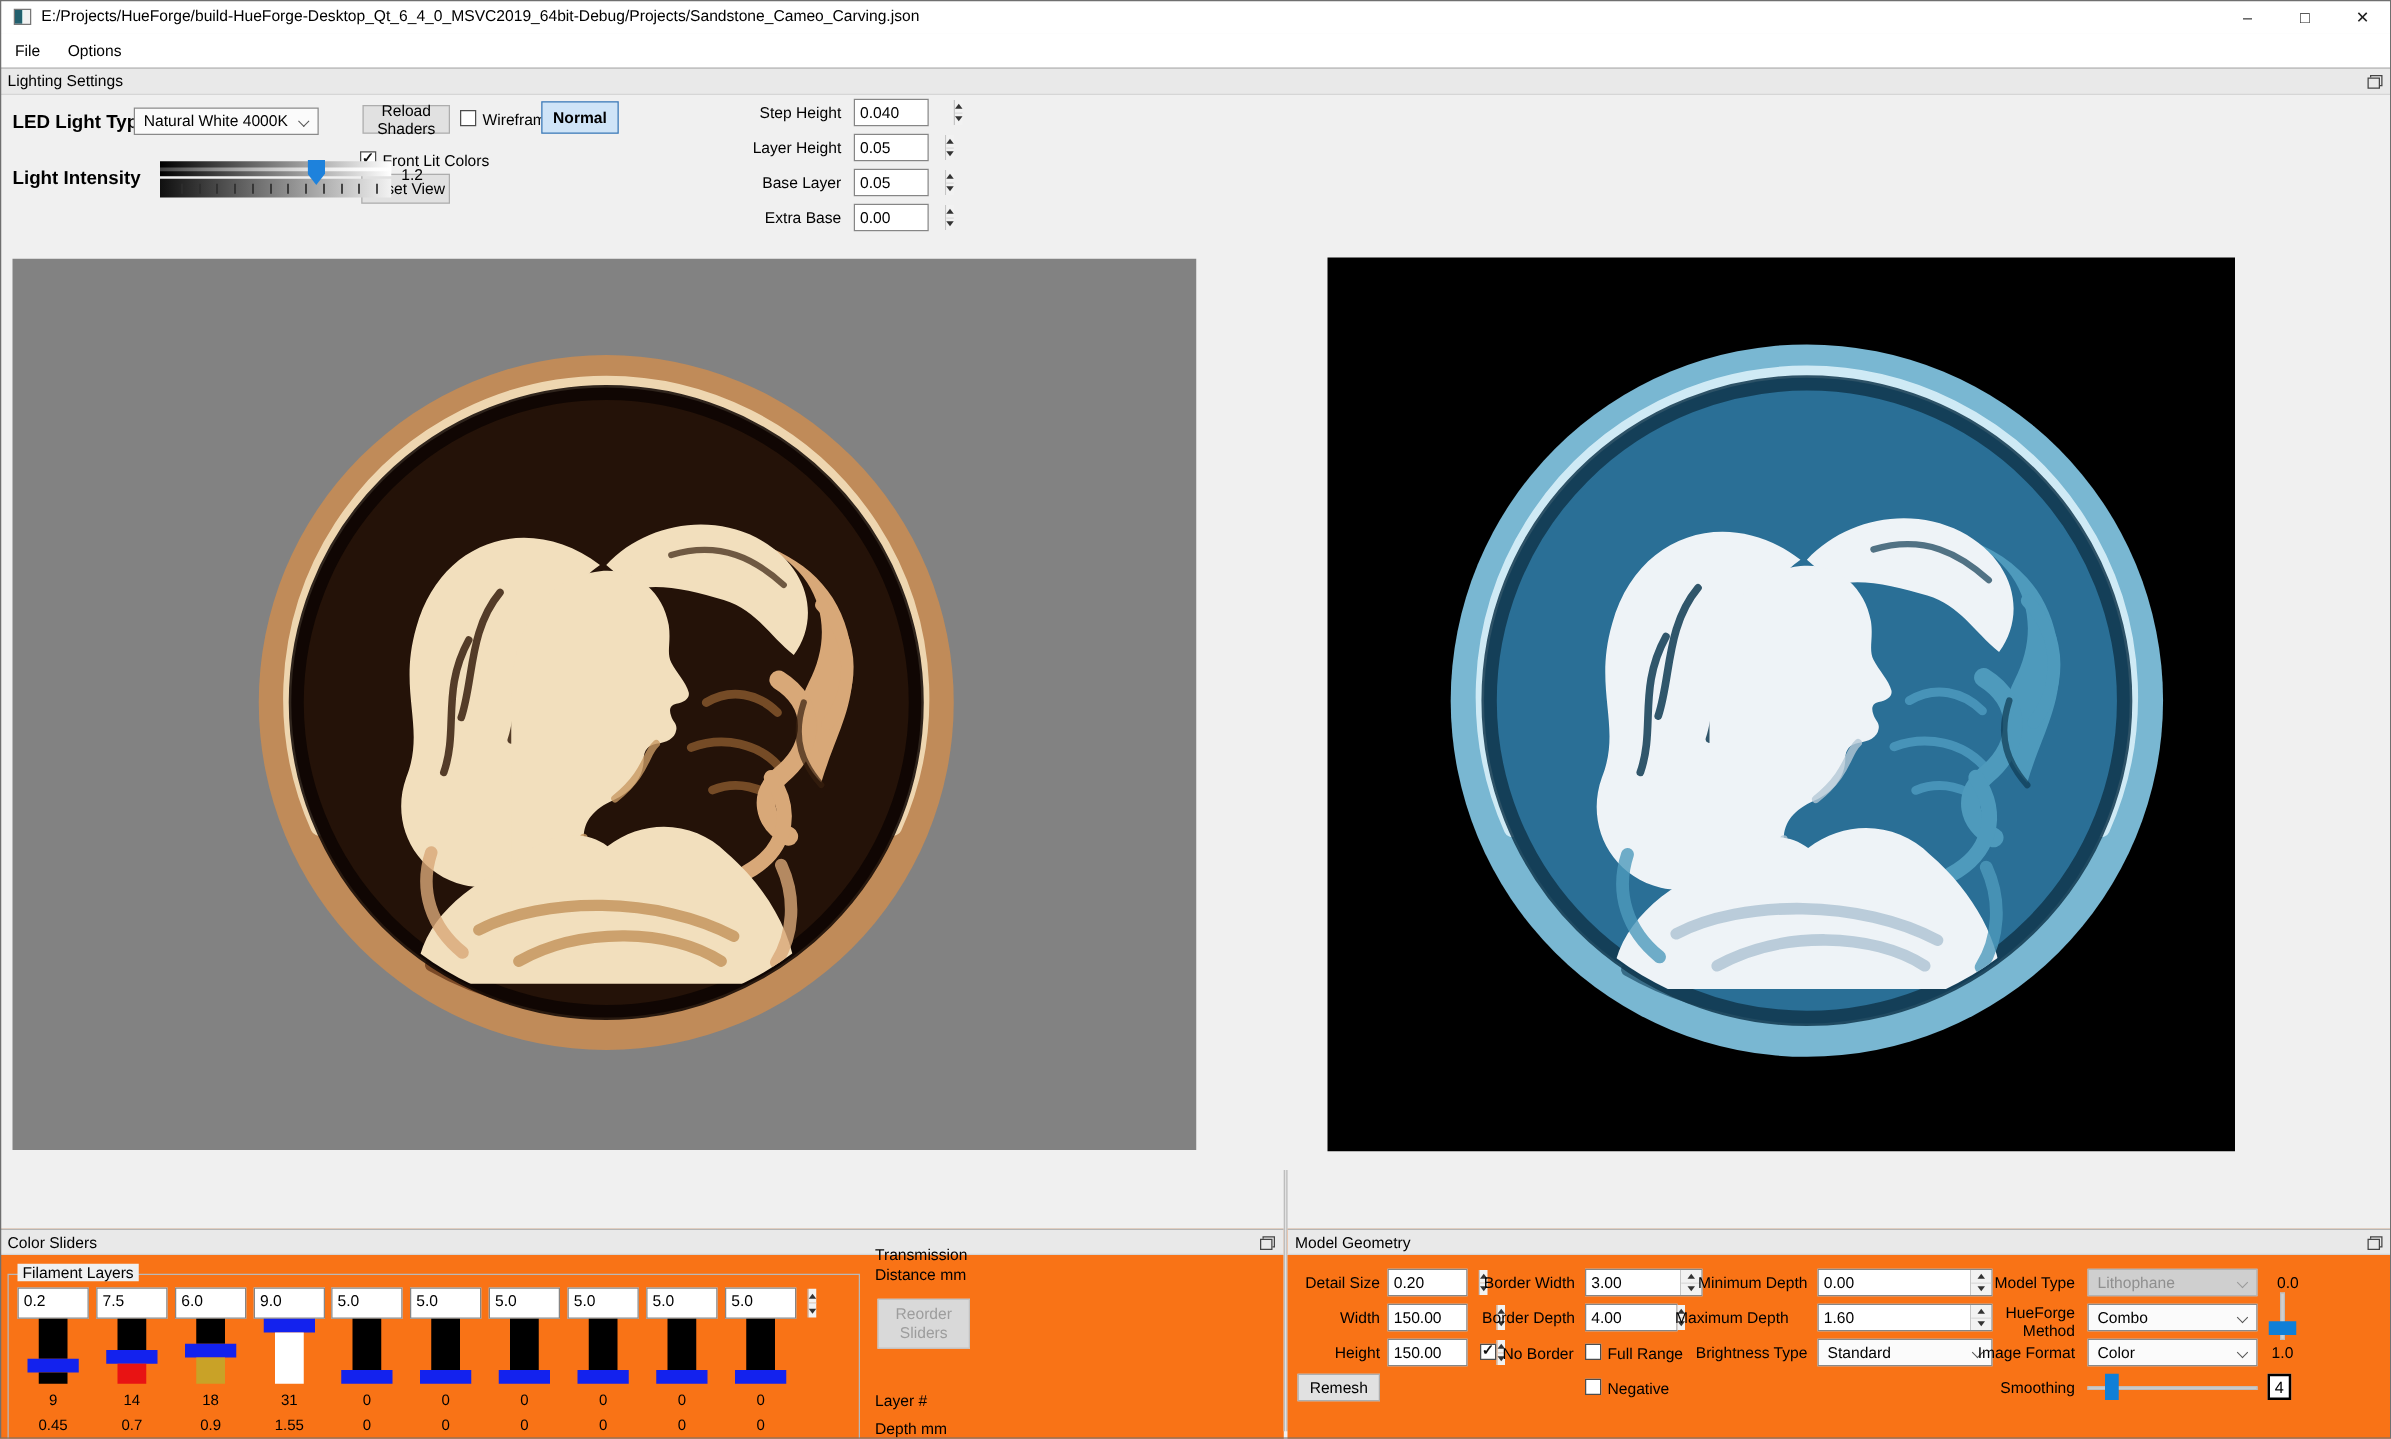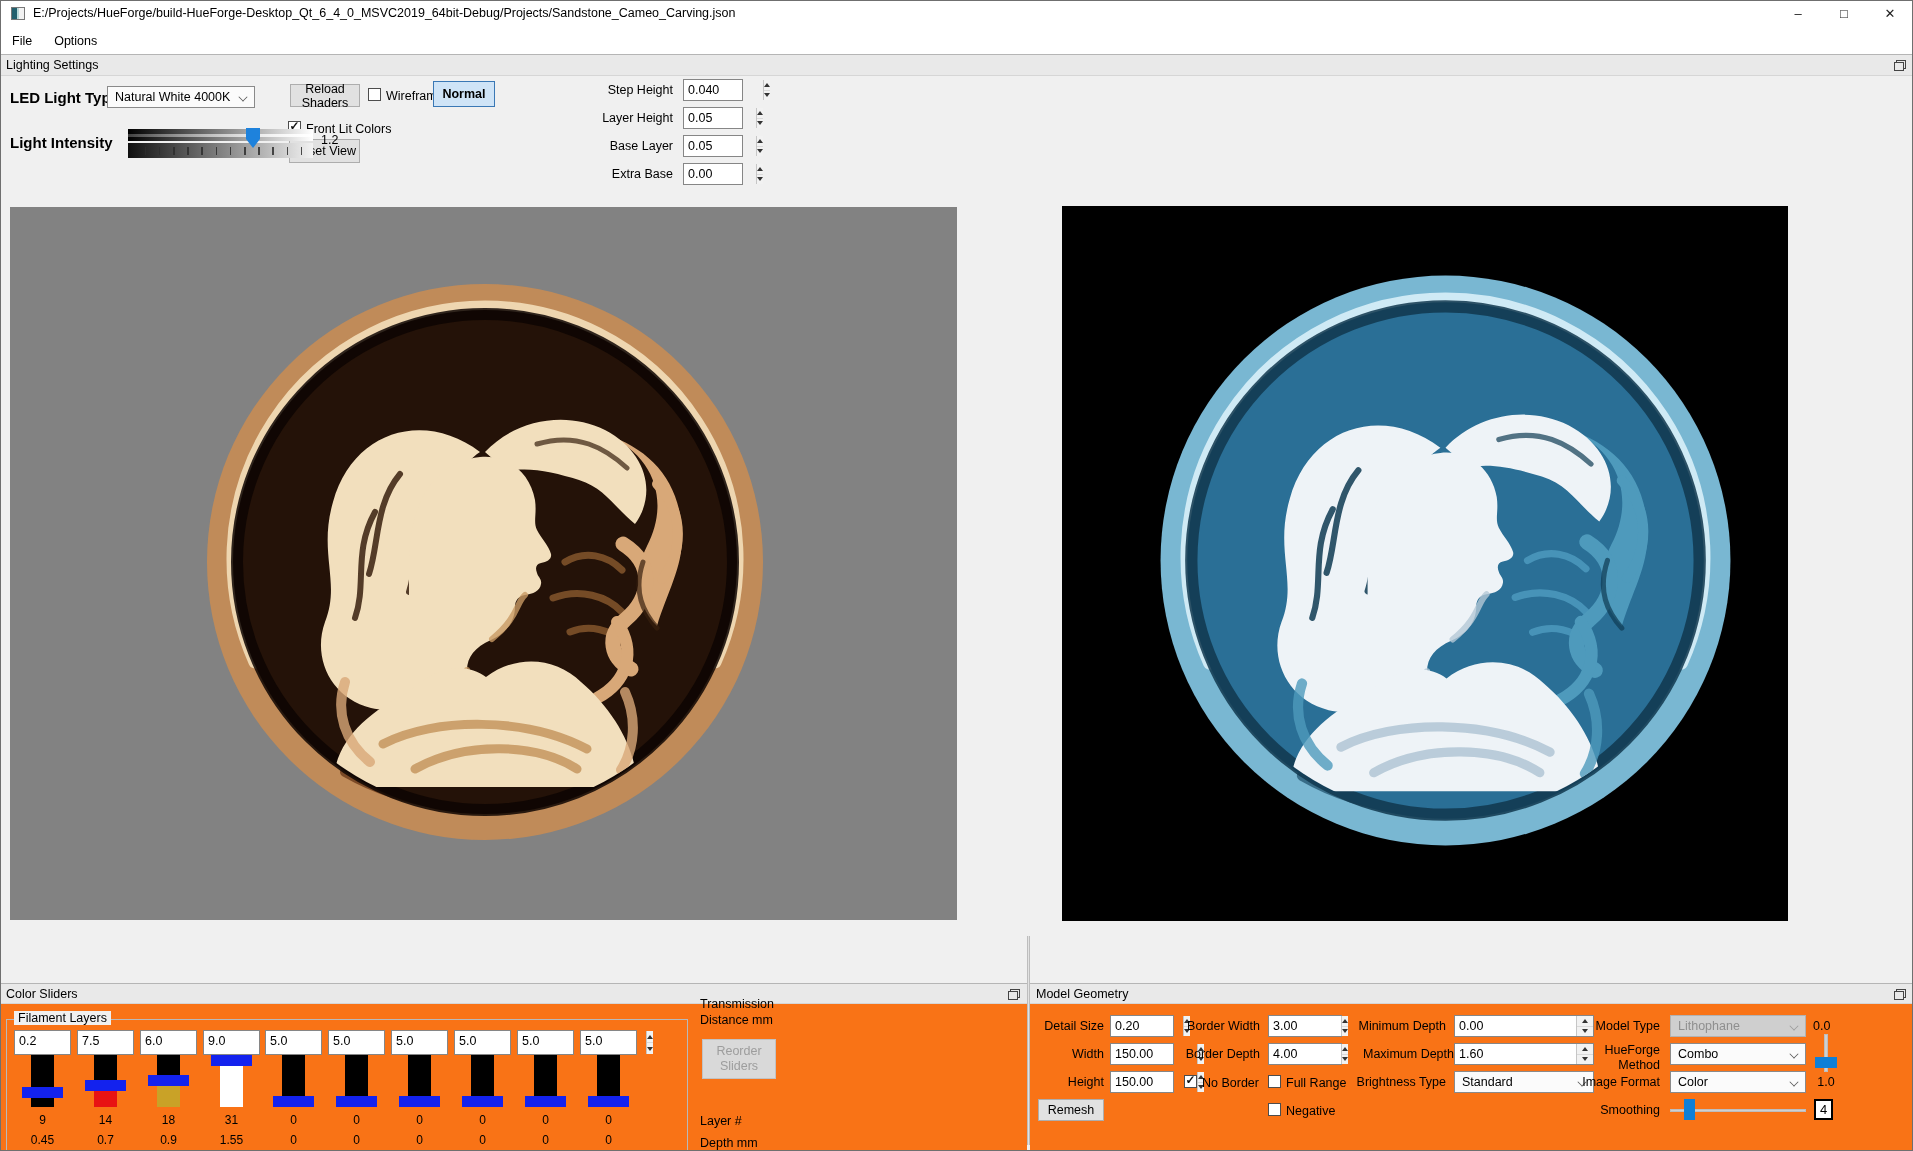--- a/index.html
+++ b/index.html
@@ -480,21 +480,21 @@
       <span class="arrows">
         <span class="arr">
           <i class="tri-up"></i>
         </span>
         <span class="arr">
           <i class="tri-dn"></i>
         </span>
       </span>
     </div>
   <div class="g-label" style="left:152px;top:32px;width:78px">Border Width</div>
-  <div class="abs spin" style="left:238px;top:32px;width:74px">
+  <div class="abs spin" style="left:238px;top:32px;width:94px">
       <span class="val">3.00</span>
       <span class="arrows">
         <span class="arr">
           <i class="tri-up"></i>
         </span>
         <span class="arr">
           <i class="tri-dn"></i>
         </span>
       </span>
     </div>
@@ -508,21 +508,21 @@
         <span class="arr">
           <i class="tri-dn"></i>
         </span>
       </span>
     </div>
   <div class="g-label" style="left:546px;top:32px;width:84px">Model Type</div>
   <div class="abs combo disabled" style="left:640px;top:32px;width:136px">
       <span>Lithophane</span>
       <span class="chev"></span>
     </div>
-  <div class="g-label" style="left:783px;top:32px;width:26px;text-align:left">0.0</div>
+  <div class="g-label" style="left:783px;top:32px;width:26px;text-align:right">0.0</div>
 
   <div class="g-label" style="left:2px;top:60px;width:72px">Width</div>
   <div class="abs spin" style="left:80px;top:60px;width:64px">
       <span class="val">150.00</span>
       <span class="arrows">
         <span class="arr">
           <i class="tri-up"></i>
         </span>
         <span class="arr">
           <i class="tri-dn"></i>
@@ -534,21 +534,21 @@
       <span class="val">4.00</span>
       <span class="arrows">
         <span class="arr">
           <i class="tri-up"></i>
         </span>
         <span class="arr">
           <i class="tri-dn"></i>
         </span>
       </span>
     </div>
-  <div class="g-label" style="left:314px;top:60px;width:110px">Maximum Depth</div>
+  <div class="g-label" style="left:291px;top:60px;width:110px">Maximum Depth</div>
   <div class="abs spin" style="left:424px;top:60px;width:140px">
       <span class="val">1.60</span>
       <span class="arrows">
         <span class="arr">
           <i class="tri-up"></i>
         </span>
         <span class="arr">
           <i class="tri-dn"></i>
         </span>
       </span>

